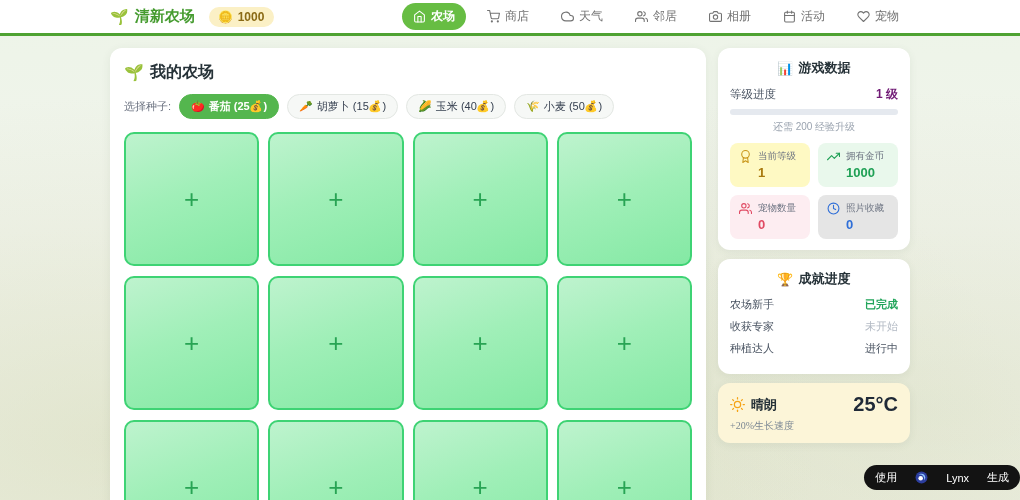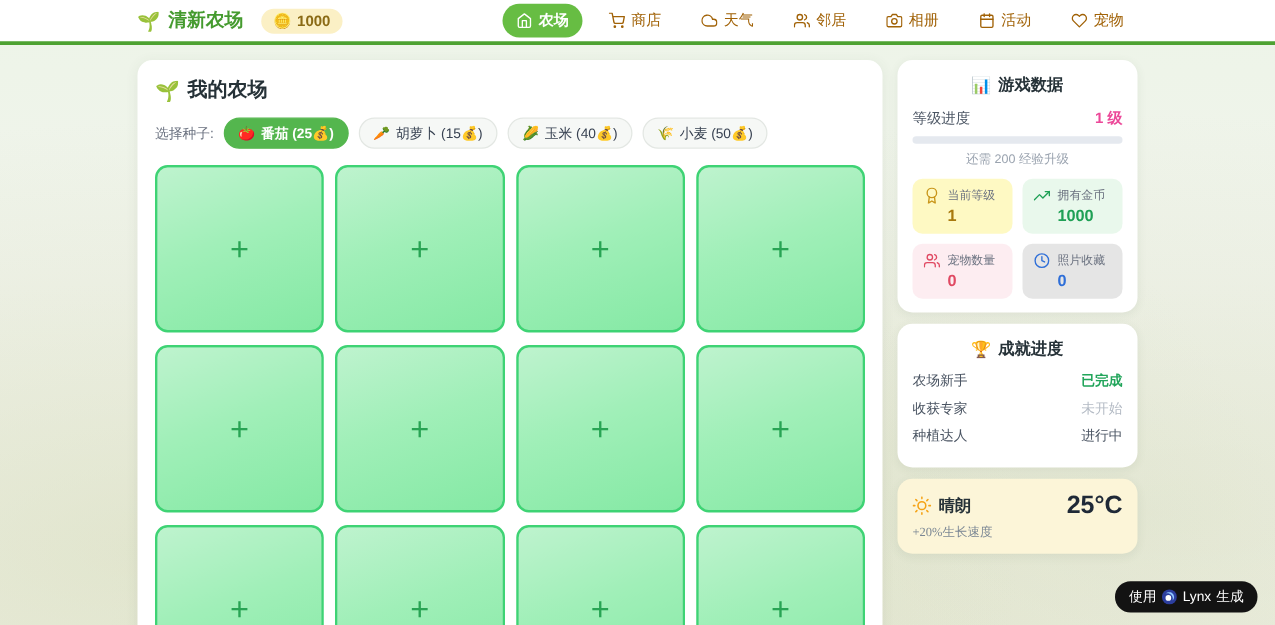--- a/index.html
+++ b/index.html
@@ -24,21 +24,21 @@
     z-index:10;
   }
   .logo { display:flex; align-items:center; gap:6px; font-size:15px; font-weight:bold; color:#459b2f; }
   .coin-badge {
     margin-left:14px; background:#fbf0c5; border-radius:999px;
     padding:3px 10px; font-size:12px; font-weight:bold; color:#8a6a15;
     display:flex; align-items:center; gap:4px;
   }
   .nav { margin-left:auto; display:flex; align-items:center; gap:10px; }
   .nav-item {
-    display:flex; align-items:center; gap:5px; font-size:12px; color:#a16207;
+    display:flex; align-items:center; gap:5px; font-size:12px; color:#737373;
     padding:5px 11px; border-radius:999px; cursor:pointer; white-space:nowrap;
   }
   .nav-item.active { background:#67bd43; color:#ffffff; font-weight:bold; }
 
   
   .main-card {
     position:absolute; left:110px; top:48px; width:596px; height:560px;
     background:#ffffff; border-radius:12px; padding:14px;
     box-shadow:0 2px 10px rgba(60,90,60,0.08);
   }
@@ -63,21 +63,21 @@
   }
 
   
   .sidebar { position:absolute; left:718px; top:48px; width:192px; display:flex; flex-direction:column; gap:9px; }
   .panel {
     background:#ffffff; border-radius:12px; padding:11px 12px;
     box-shadow:0 2px 8px rgba(60,90,60,0.08);
   }
   .panel-title { display:flex; align-items:center; justify-content:center; gap:5px; font-size:13px; font-weight:bold; color:#263238; margin-bottom:9px; }
   .level-row { display:flex; justify-content:space-between; align-items:center; font-size:11.5px; color:#4b5563; margin-bottom:6px; }
-  .level-value { font-weight:bold; color:#ec4899; font-size:12px; }
+  .level-value { font-weight:bold; color:#701a75; font-size:12px; }
   .progress-track { height:6px; background:#e5e9ef; border-radius:3px; overflow:hidden; }
   .progress-fill { height:100%; background:#54b64e; border-radius:3px; width:0%; }
   .progress-hint { font-size:10px; color:#9aa3af; text-align:center; margin-top:5px; }
 
   .stat-grid { display:grid; grid-template-columns:1fr 1fr; gap:8px; margin-top:9px; }
   .stat-card { border-radius:8px; padding:7px 9px; display:flex; gap:6px; align-items:flex-start; }
   .stat-card .txt { display:flex; flex-direction:column; gap:2px; }
   .stat-label { font-size:9.5px; color:#6b7280; }
   .stat-value { font-size:13px; font-weight:bold; }
   .stat-level  { background:#fef9c3; } .stat-level  .stat-value { color:#a8790e; } .stat-level  svg { color:#c9961a; }
@@ -93,23 +93,23 @@
 
   .weather-panel { background:#fcf5d8; border-radius:12px; padding:10px 12px; box-shadow:0 2px 8px rgba(60,90,60,0.08); }
   .weather-top { display:flex; align-items:center; gap:6px; }
   .weather-cond { font-size:13px; font-weight:bold; color:#263238; }
   .weather-temp { margin-left:auto; font-size:20px; font-weight:bold; color:#1f2937; }
   .weather-effect { font-size:10px; color:#7b8794; margin-top:3px;font-family:Liberation Serif, serif; }
   .sun { color:#f5a316; }
 
   
   .lynx-badge {
-    position:absolute; right:14px; bottom:10px; z-index:20;
+    position:absolute; right:0; bottom:10px; z-index:20;
     background:#131313; color:#ffffff; border-radius:999px;
-    padding:5px 11px; display:flex; align-items:center; gap:4px; font-size:11px;
+    padding:5px 11px; display:flex; align-items:center; gap:18px; font-size:11px;
     cursor:pointer;
   }
   .lynx-badge .brand { font-weight:normal; }
 </style>
 </head>
 <body>
 
 <div class="header">
   <div class="logo">
     <span>🌱</span>

